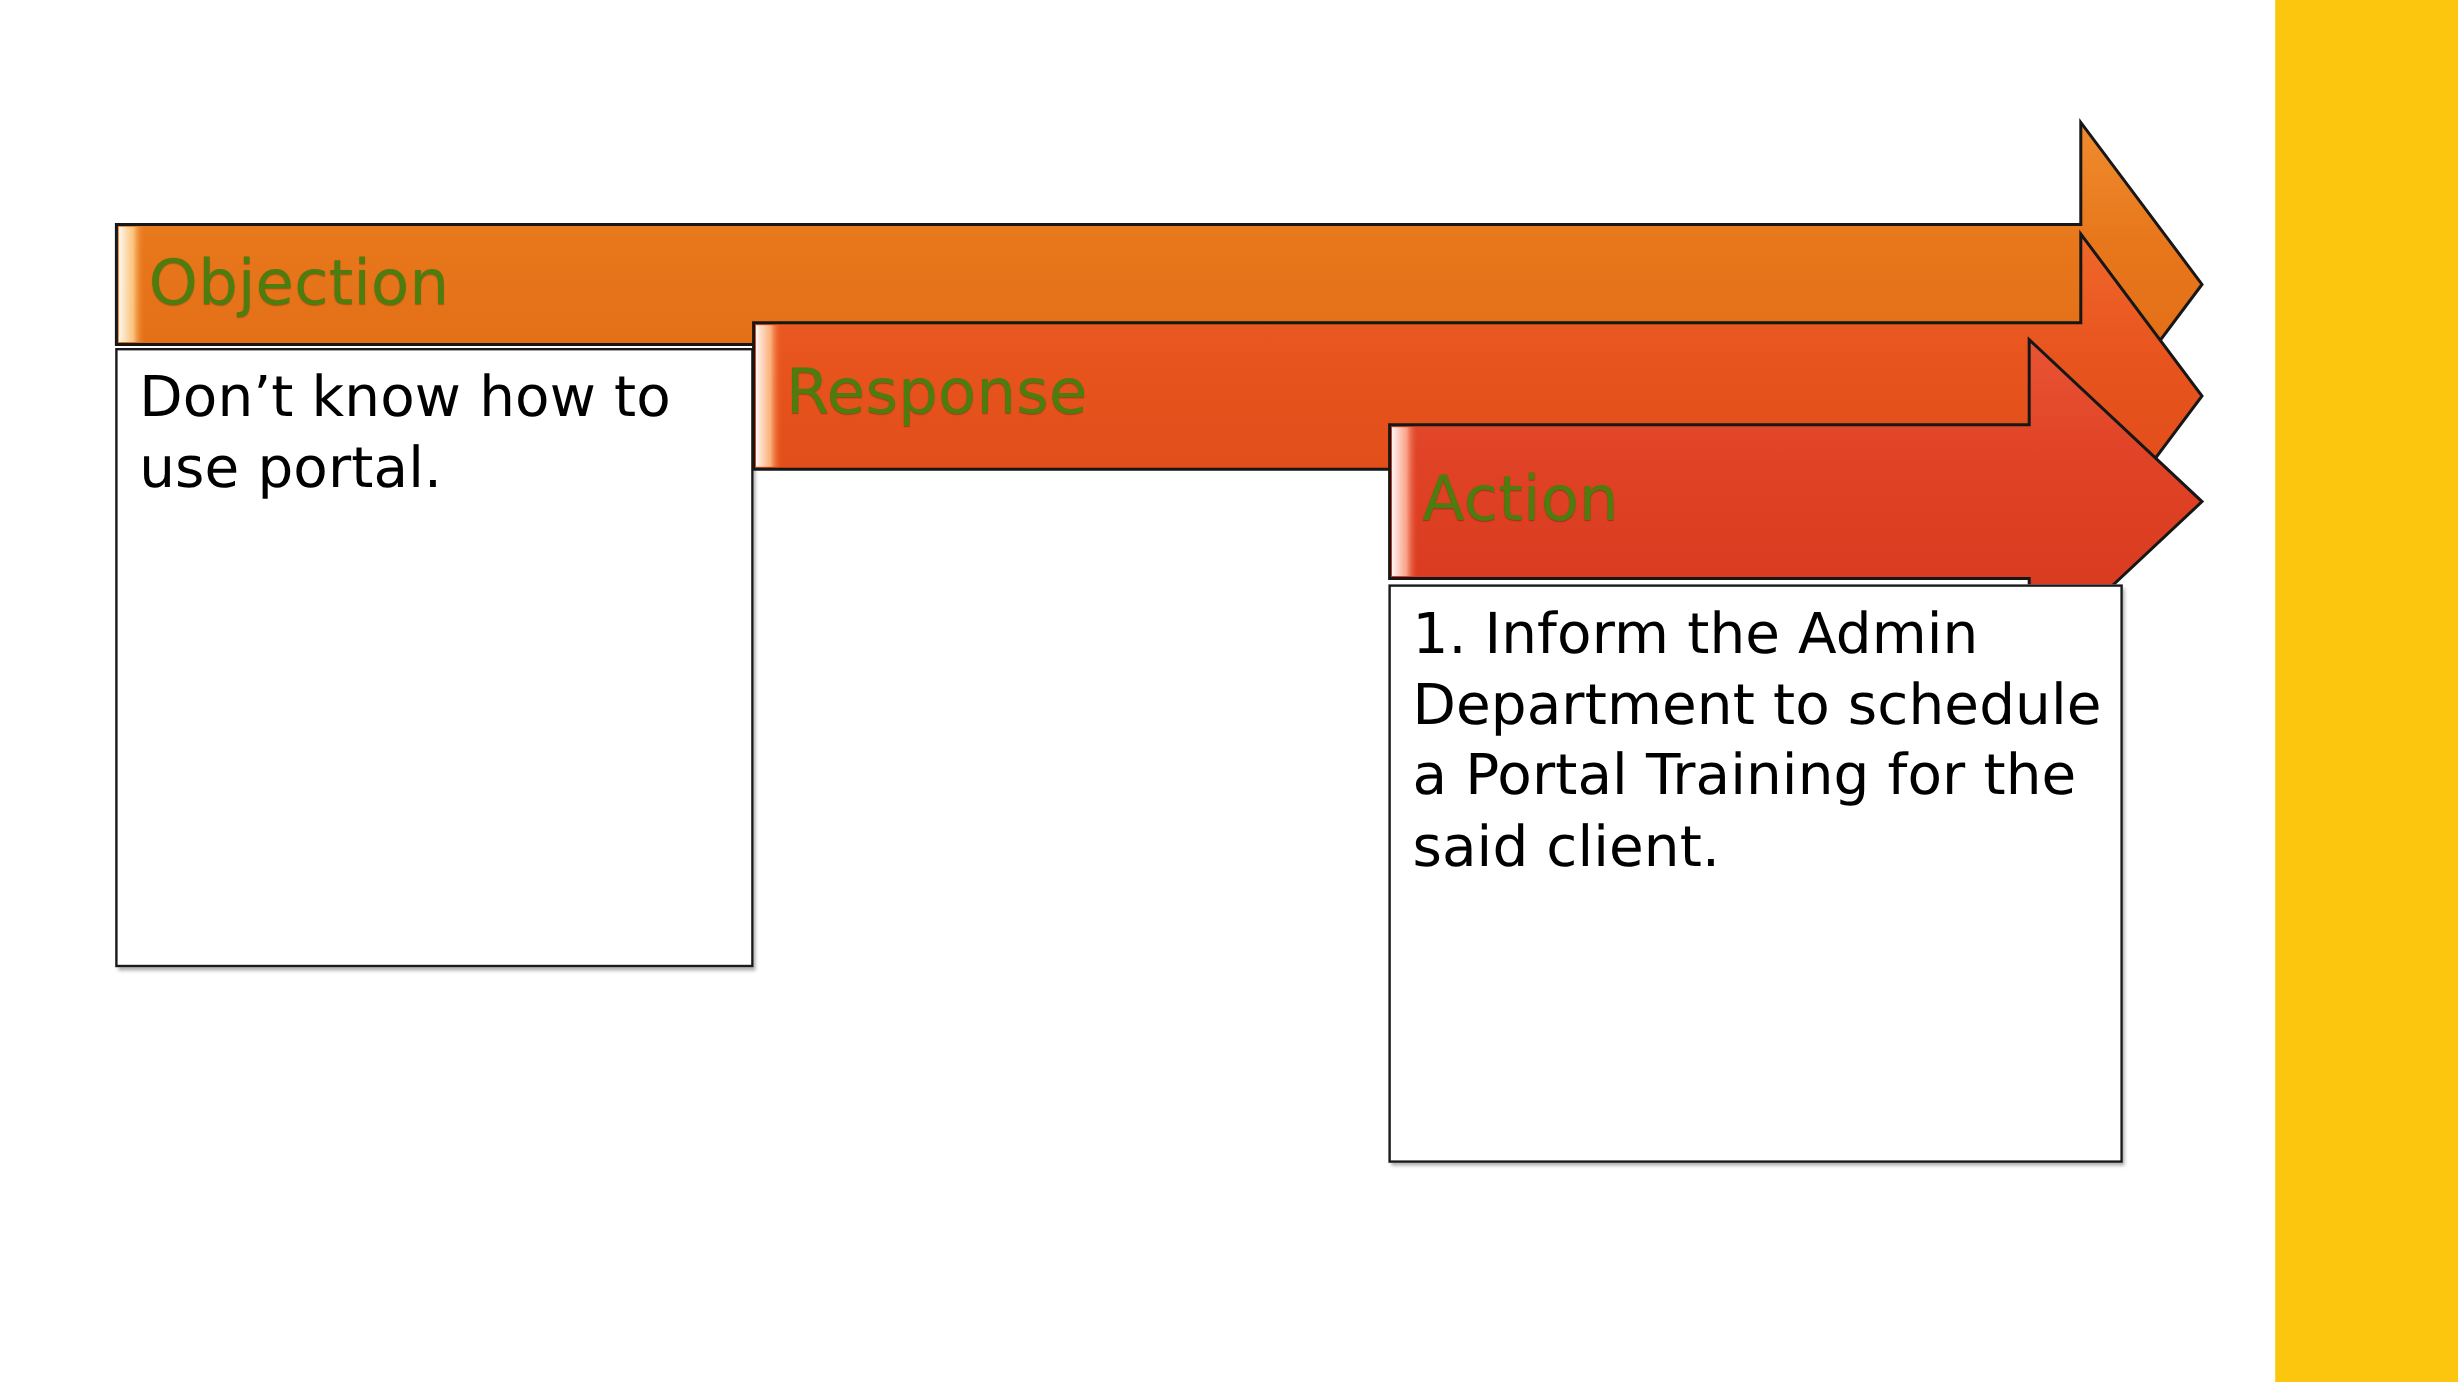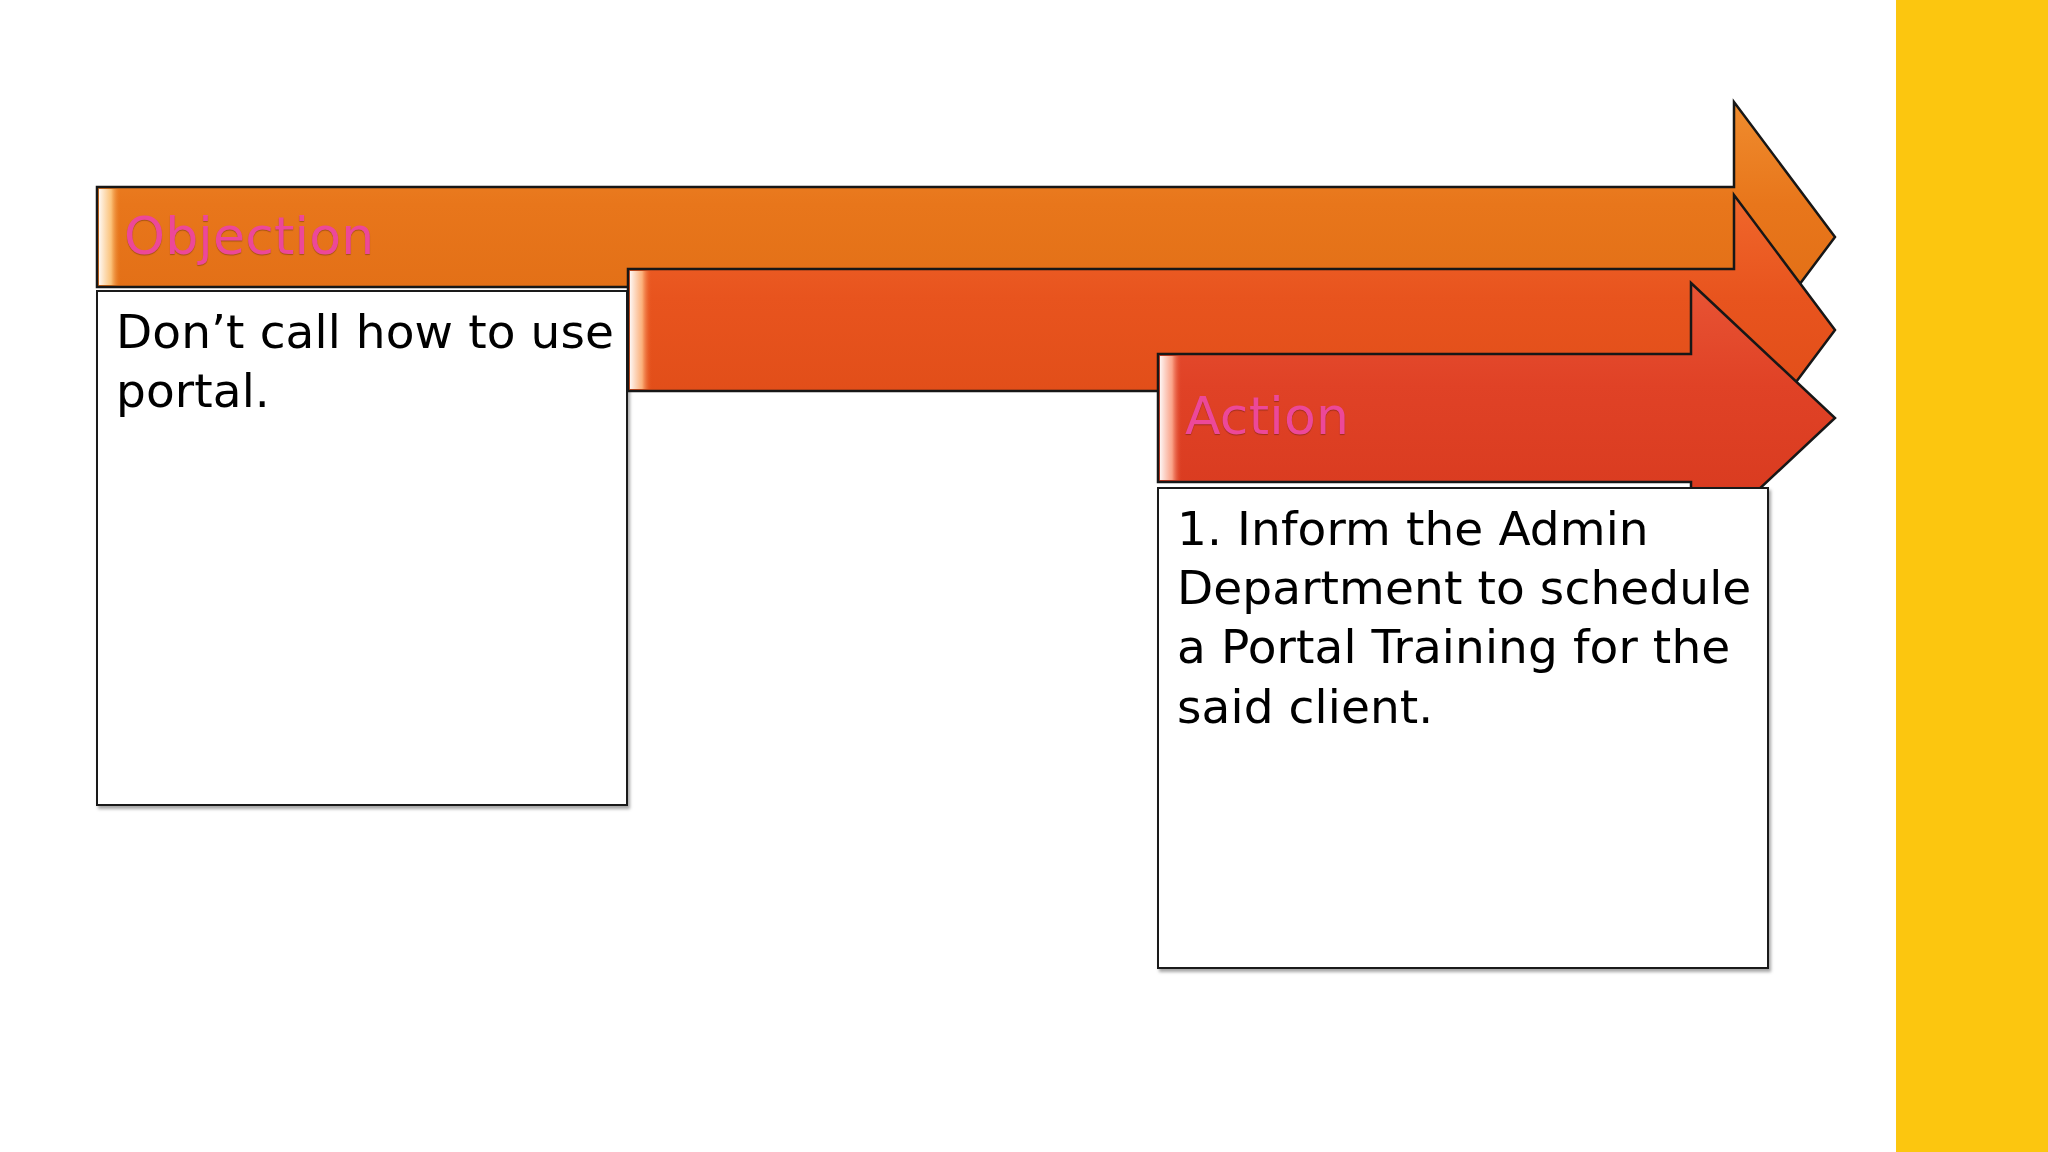--- a/index.html
+++ b/index.html
@@ -29,21 +29,21 @@
   
   .band {
     position: absolute;
   }
   .band svg {
     display: block;
     overflow: visible;
   }
   .band-label {
     position: absolute;
-    color: #ec4899;
+    color: #4d7c0f;
     font-size: 52px;
     line-height: 1;
     white-space: nowrap;
     letter-spacing: 0.2px;
     text-shadow: 0 1px 1px rgba(0,0,0,0.28);
     pointer-events: none;
   }
 
   
   .body-box {
@@ -86,40 +86,41 @@
           <stop offset="100%" stop-color="#E8761B" stop-opacity="0"></stop>
         </linearGradient>
       </defs>
       <path d="M1,1 H1638 V-84 L1739,51 L1638,186 V101 H1,1 Z" fill="url(#gObj)" stroke="#171717" stroke-width="2.5" stroke-linejoin="miter"></path>
       <rect x="3" y="3" width="22" height="96" fill="url(#gObjEdge)"></rect>
     </svg>
     <span class="band-label" style="left:28px; top:24px;">Objection</span>
   </div>
 
   <div class="body-box" style="left:96px; top:290px; width:532px; height:516px;">
-    <div class="body-text">Don’t call how to use portal.</div>
+    <div class="body-text">Don’t know how to use portal.</div>
   </div>
 
   <div class="band" style="left:627px; top:268px; width:1209px; height:124px;">
     <svg width="1209" height="124" viewBox="0 0 1209 124" aria-hidden="true">
       <defs>
         <linearGradient id="gRes" x1="0" y1="0" x2="0" y2="1">
           <stop offset="0%" stop-color="#F0672B"></stop>
           <stop offset="38%" stop-color="#E8541E"></stop>
           <stop offset="100%" stop-color="#DD4A16"></stop>
         </linearGradient>
         <linearGradient id="gResEdge" x1="0" y1="0" x2="1" y2="0">
           <stop offset="0%" stop-color="#ffffff" stop-opacity="0.95"></stop>
           <stop offset="55%" stop-color="#FFC08A" stop-opacity="0.85"></stop>
           <stop offset="100%" stop-color="#E8541E" stop-opacity="0"></stop>
         </linearGradient>
       </defs>
       <path d="M1,1 H1107 V-73 L1208,62 L1107,197 V123 H1,1 Z" fill="url(#gRes)" stroke="#171717" stroke-width="2.5" stroke-linejoin="miter"></path>
       <rect x="3" y="3" width="22" height="118" fill="url(#gResEdge)"></rect>
     </svg>
+    <span class="band-label" style="left:28px; top:33px;">Response</span>
   </div>
 
 
   <div class="band" style="left:1157px; top:353px; width:679px; height:96px;">
     <svg width="679" height="130" viewBox="0 0 679 130" aria-hidden="true">
       <defs>
         <linearGradient id="gAct" x1="0" y1="0" x2="0" y2="1">
           <stop offset="0%" stop-color="#E85434"></stop>
           <stop offset="38%" stop-color="#E04226"></stop>
           <stop offset="100%" stop-color="#D6381D"></stop>

